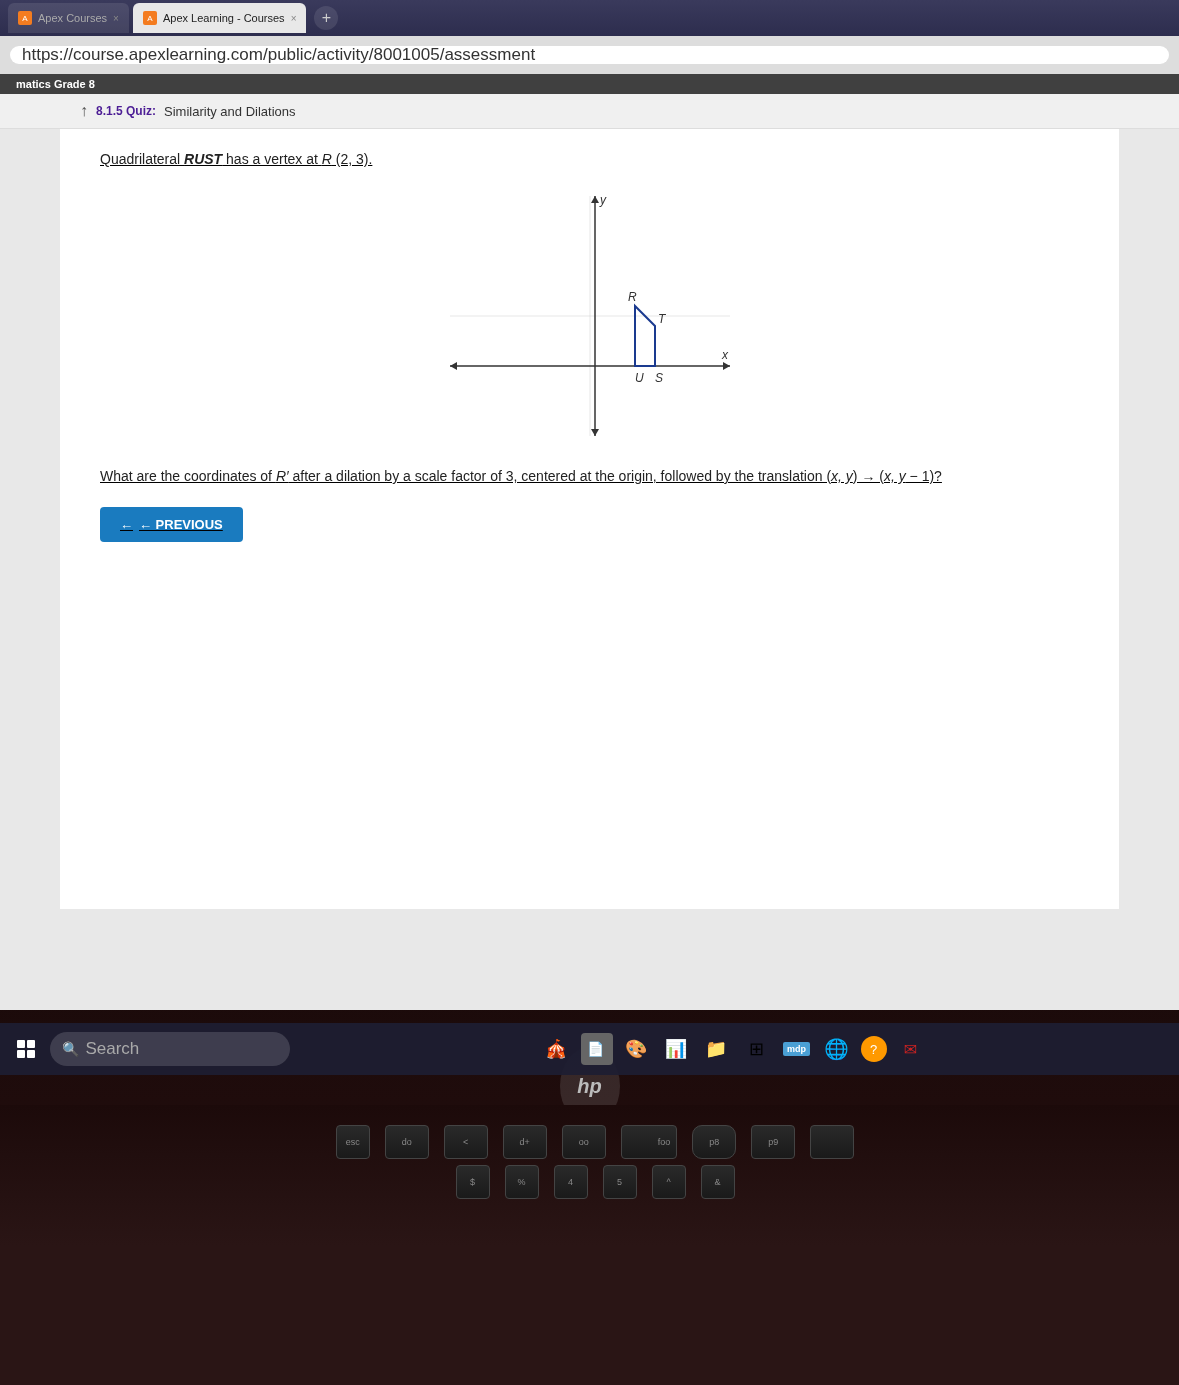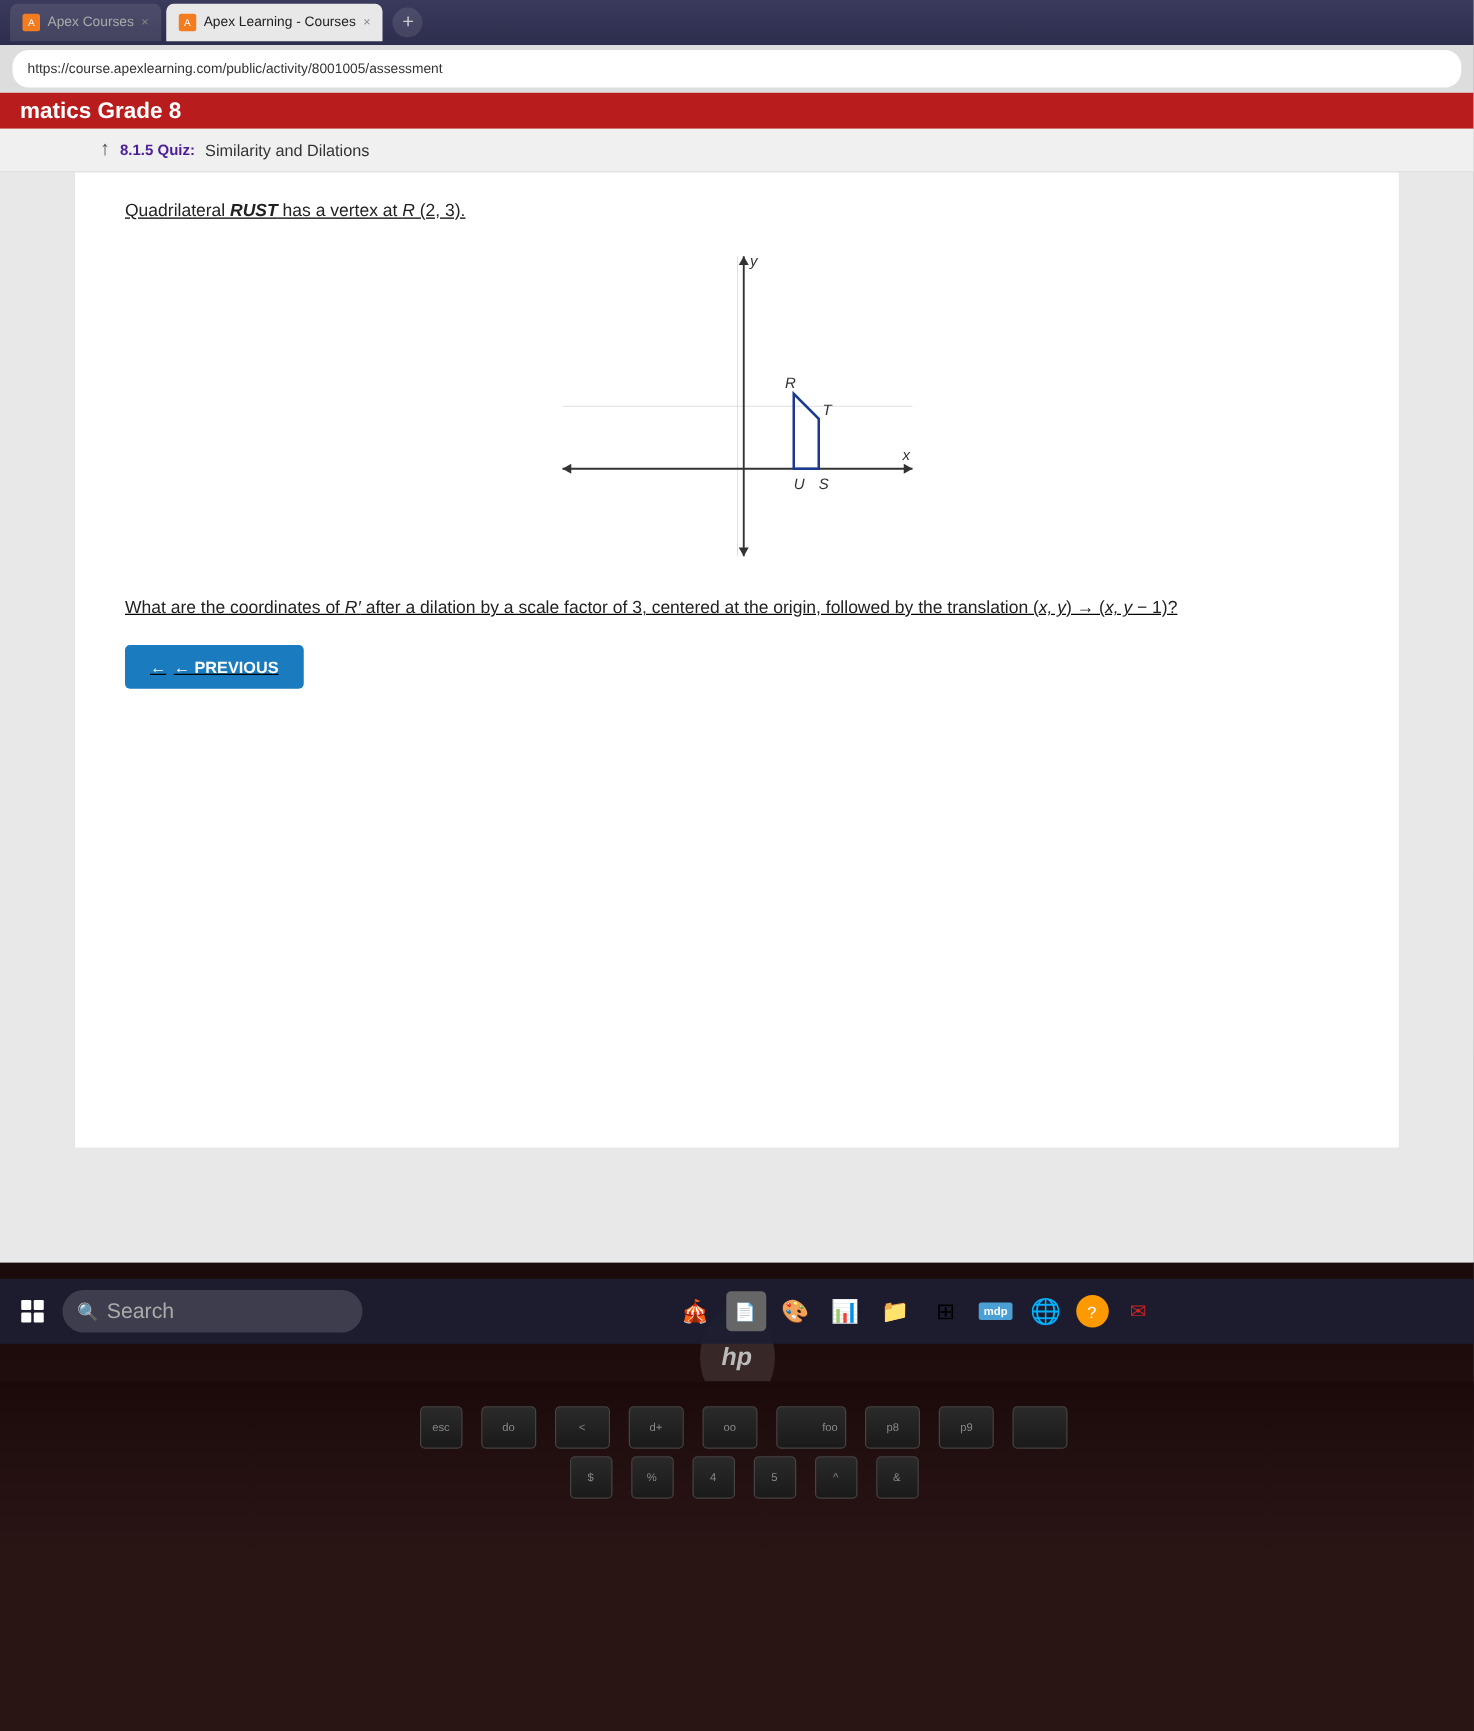--- a/index.html
+++ b/index.html
@@ -100,42 +100,42 @@
       height: 38px;
       background: #ddd;
       display: flex;
       align-items: center;
       padding: 0 10px;
       gap: 8px;
     }
 
     .address-input {
       flex: 1;
-      height: 30px;
+      height: 18px;
       background: white;
       border-radius: 13px;
       display: flex;
       align-items: center;
       padding: 0 12px;
-      font-size: 11px;
+      font-size: 17px;
       color: #333;
     }
 
     
     .page-content {
       background: #e8e8e8;
       height: calc(1010px - 74px);
       overflow: hidden;
     }
 
     
     .course-header {
-      background: #b91c1c;
+      background: #404040;
       padding: 4px 16px;
-      font-size: 18px;
+      font-size: 11px;
       font-weight: bold;
       color: white;
     }
 
     
     .quiz-header {
       background: #f0f0f0;
       padding: 8px 80px;
       display: flex;
       align-items: center;
@@ -508,21 +508,21 @@
   </div>
 
   <div class="keyboard-area">
     <div class="key-row">
       <div class="key">esc</div>
       <div class="key" style="min-width:44px;">do</div>
       <div class="key" style="min-width:44px;">&lt;</div>
       <div class="key" style="min-width:44px;">d+</div>
       <div class="key" style="min-width:44px;">oo</div>
       <div class="key" style="min-width:54px;padding-left:36px;">foo</div>
-      <div class="key" style="min-width:44px;">p8</div>
+      <div class="key" style="min-width:44px;border-radius:10px;">p8</div>
       <div class="key" style="min-width:44px;">p9</div>
       <div class="key" style="min-width:44px;"></div>
     </div>
     <div class="key-row">
       <div class="key">$</div>
       <div class="key">%</div>
       <div class="key">4</div>
       <div class="key">5</div>
       <div class="key">^</div>
       <div class="key">&amp;</div>

